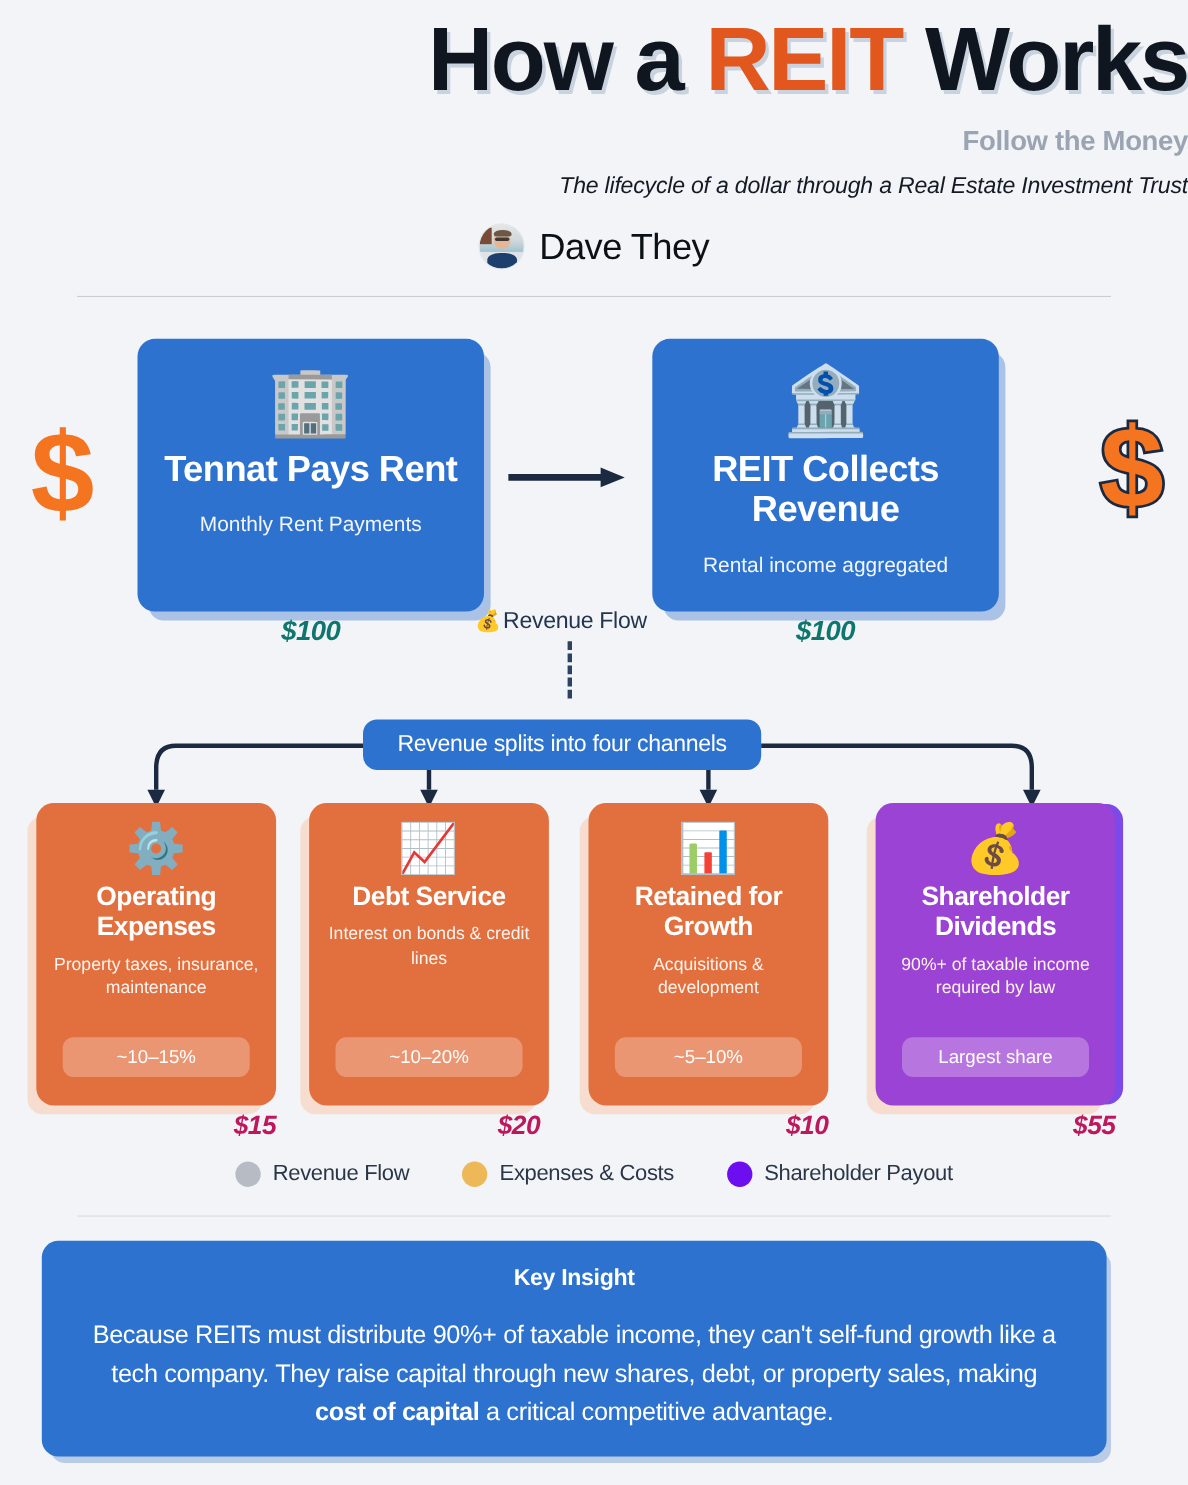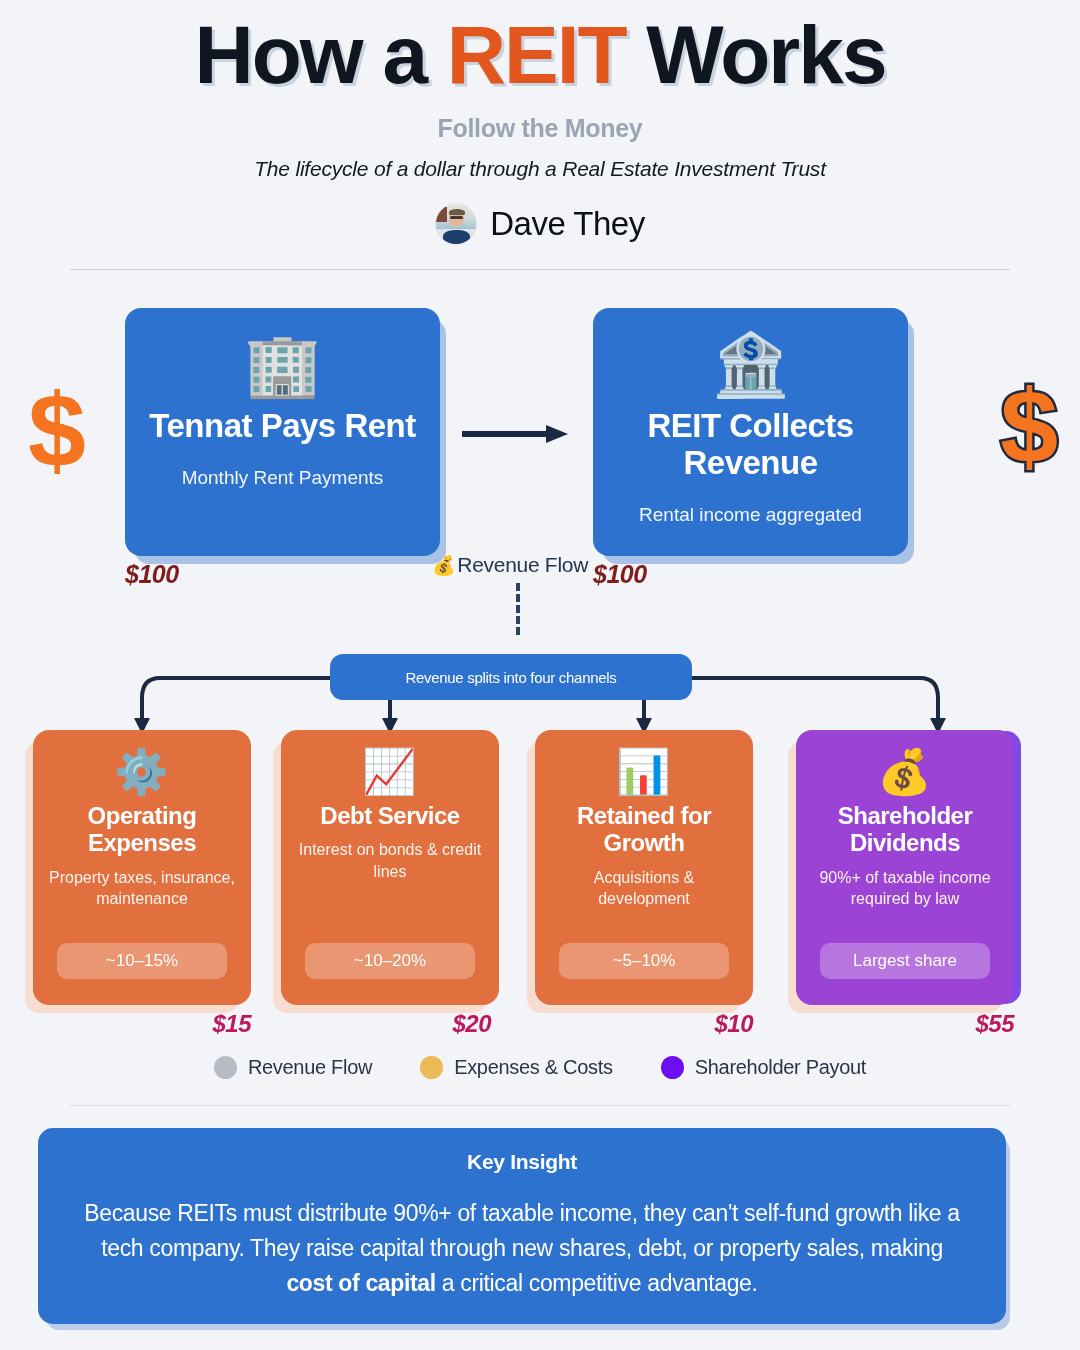--- a/index.html
+++ b/index.html
@@ -5,21 +5,21 @@
   * { margin:0; padding:0; box-sizing:border-box; }
   html,body{
     width:1080px; height:1350px;
     background:#f2f4f7;
     font-family:"Liberation Sans", sans-serif;
     overflow:hidden;
   }
   .page{ position:relative; width:1080px; height:1350px; }
 
   
-  .header{ padding-top:14px; text-align:center; }
+  .header{ padding-top:14px; text-align:right; }
   .title{
     font-size:82px; font-weight:800; letter-spacing:-2px;
     color:#10161f; line-height:1.0;
     text-shadow: 3px 3px 0 #c9d3e0;
     font-family:"Liberation Sans", sans-serif;
   }
   .title .accent{ color:#e2571e; }
   .subtitle{
     margin-top:18px; font-size:25px; font-weight:800; color:#9aa4b2;
     letter-spacing:-0.3px;
@@ -67,42 +67,42 @@
   }
   .stage.s1{ left:125px; }
   .stage.s2{ left:593px; }
   .stage-emoji{ font-size:62px; line-height:1; height:70px; display:flex; align-items:center; }
   .stage-title{ margin-top:8px; font-size:33px; font-weight:800; text-align:center; line-height:1.12; letter-spacing:-0.5px; }
   .stage-sub{ margin-top:22px; font-size:19px; font-weight:400; text-align:center; color:#f2f6fc; }
 
   .stage-arrow{ position:absolute; left:462px; top:423px; width:106px; height:22px; }
   .stage-val{
     position:absolute; top:560px; font-size:25px; font-style:italic; font-weight:600;
-    color:#7f1d1d; width:315px; letter-spacing:-0.5px;
+    color:#0f766e; width:315px; text-align:center; letter-spacing:-0.5px;
   }
   .stage-val.v1{ left:125px; }
   .stage-val.v2{ left:593px; }
 
   
   .flow-label{
     position:absolute; left:432px; top:553px; display:flex; align-items:center; gap:2px;
     font-size:21px; color:#24364f; letter-spacing:-0.3px;
   }
   .flow-label .bagicon{ font-size:19px; }
   .flow-dash{
     position:absolute; left:516px; top:583px; width:0; height:52px;
     border-left:4px dashed #2c4261;
   }
 
   
   .split-node{
     position:absolute; left:330px; top:654px; width:362px; height:46px;
     background:#2d72cf; border-radius:13px; color:#fff;
     display:flex; align-items:center; justify-content:center;
-    font-size:15px; letter-spacing:-0.3px;
+    font-size:21px; letter-spacing:-0.3px;
   }
   .connectors{ position:absolute; left:0; top:640px; width:1080px; height:115px; }
 
   
   .channels{ position:absolute; top:730px; left:0; width:1080px; height:280px; }
   .channel{
     position:absolute; width:218px; height:275px; border-radius:16px;
     color:#fff; padding:16px 12px 0 12px;
     display:flex; flex-direction:column; align-items:center;
   }

